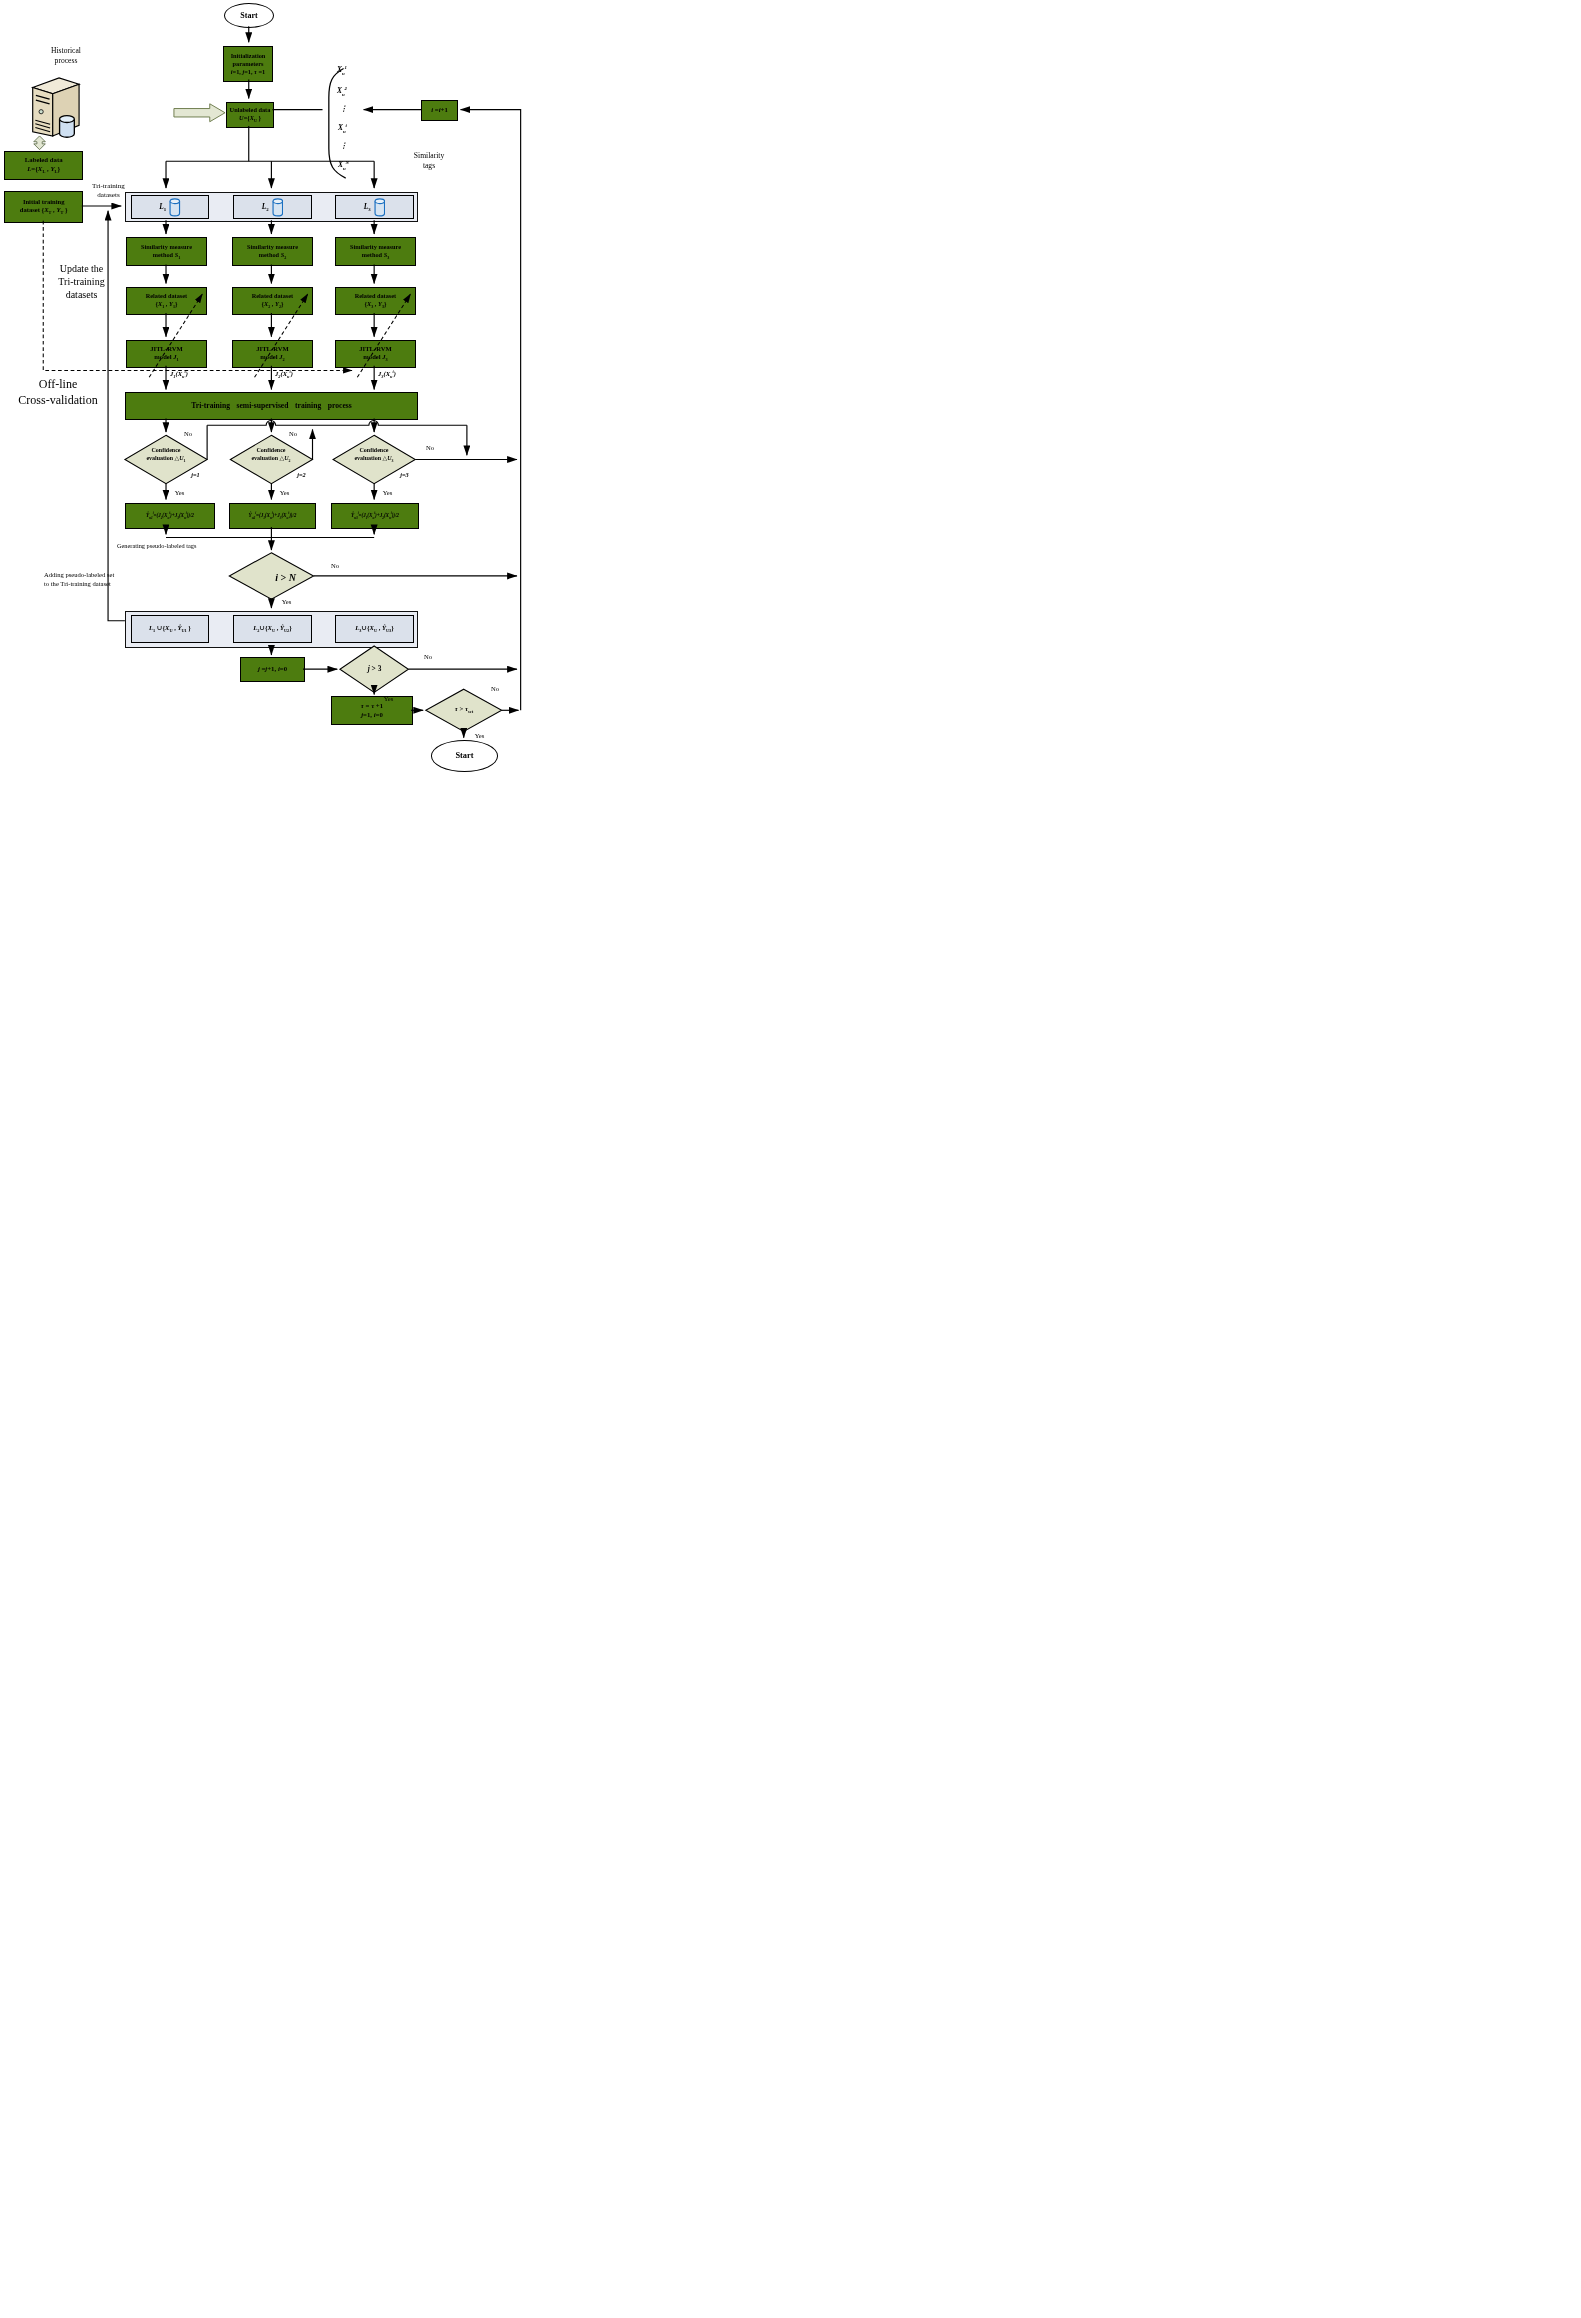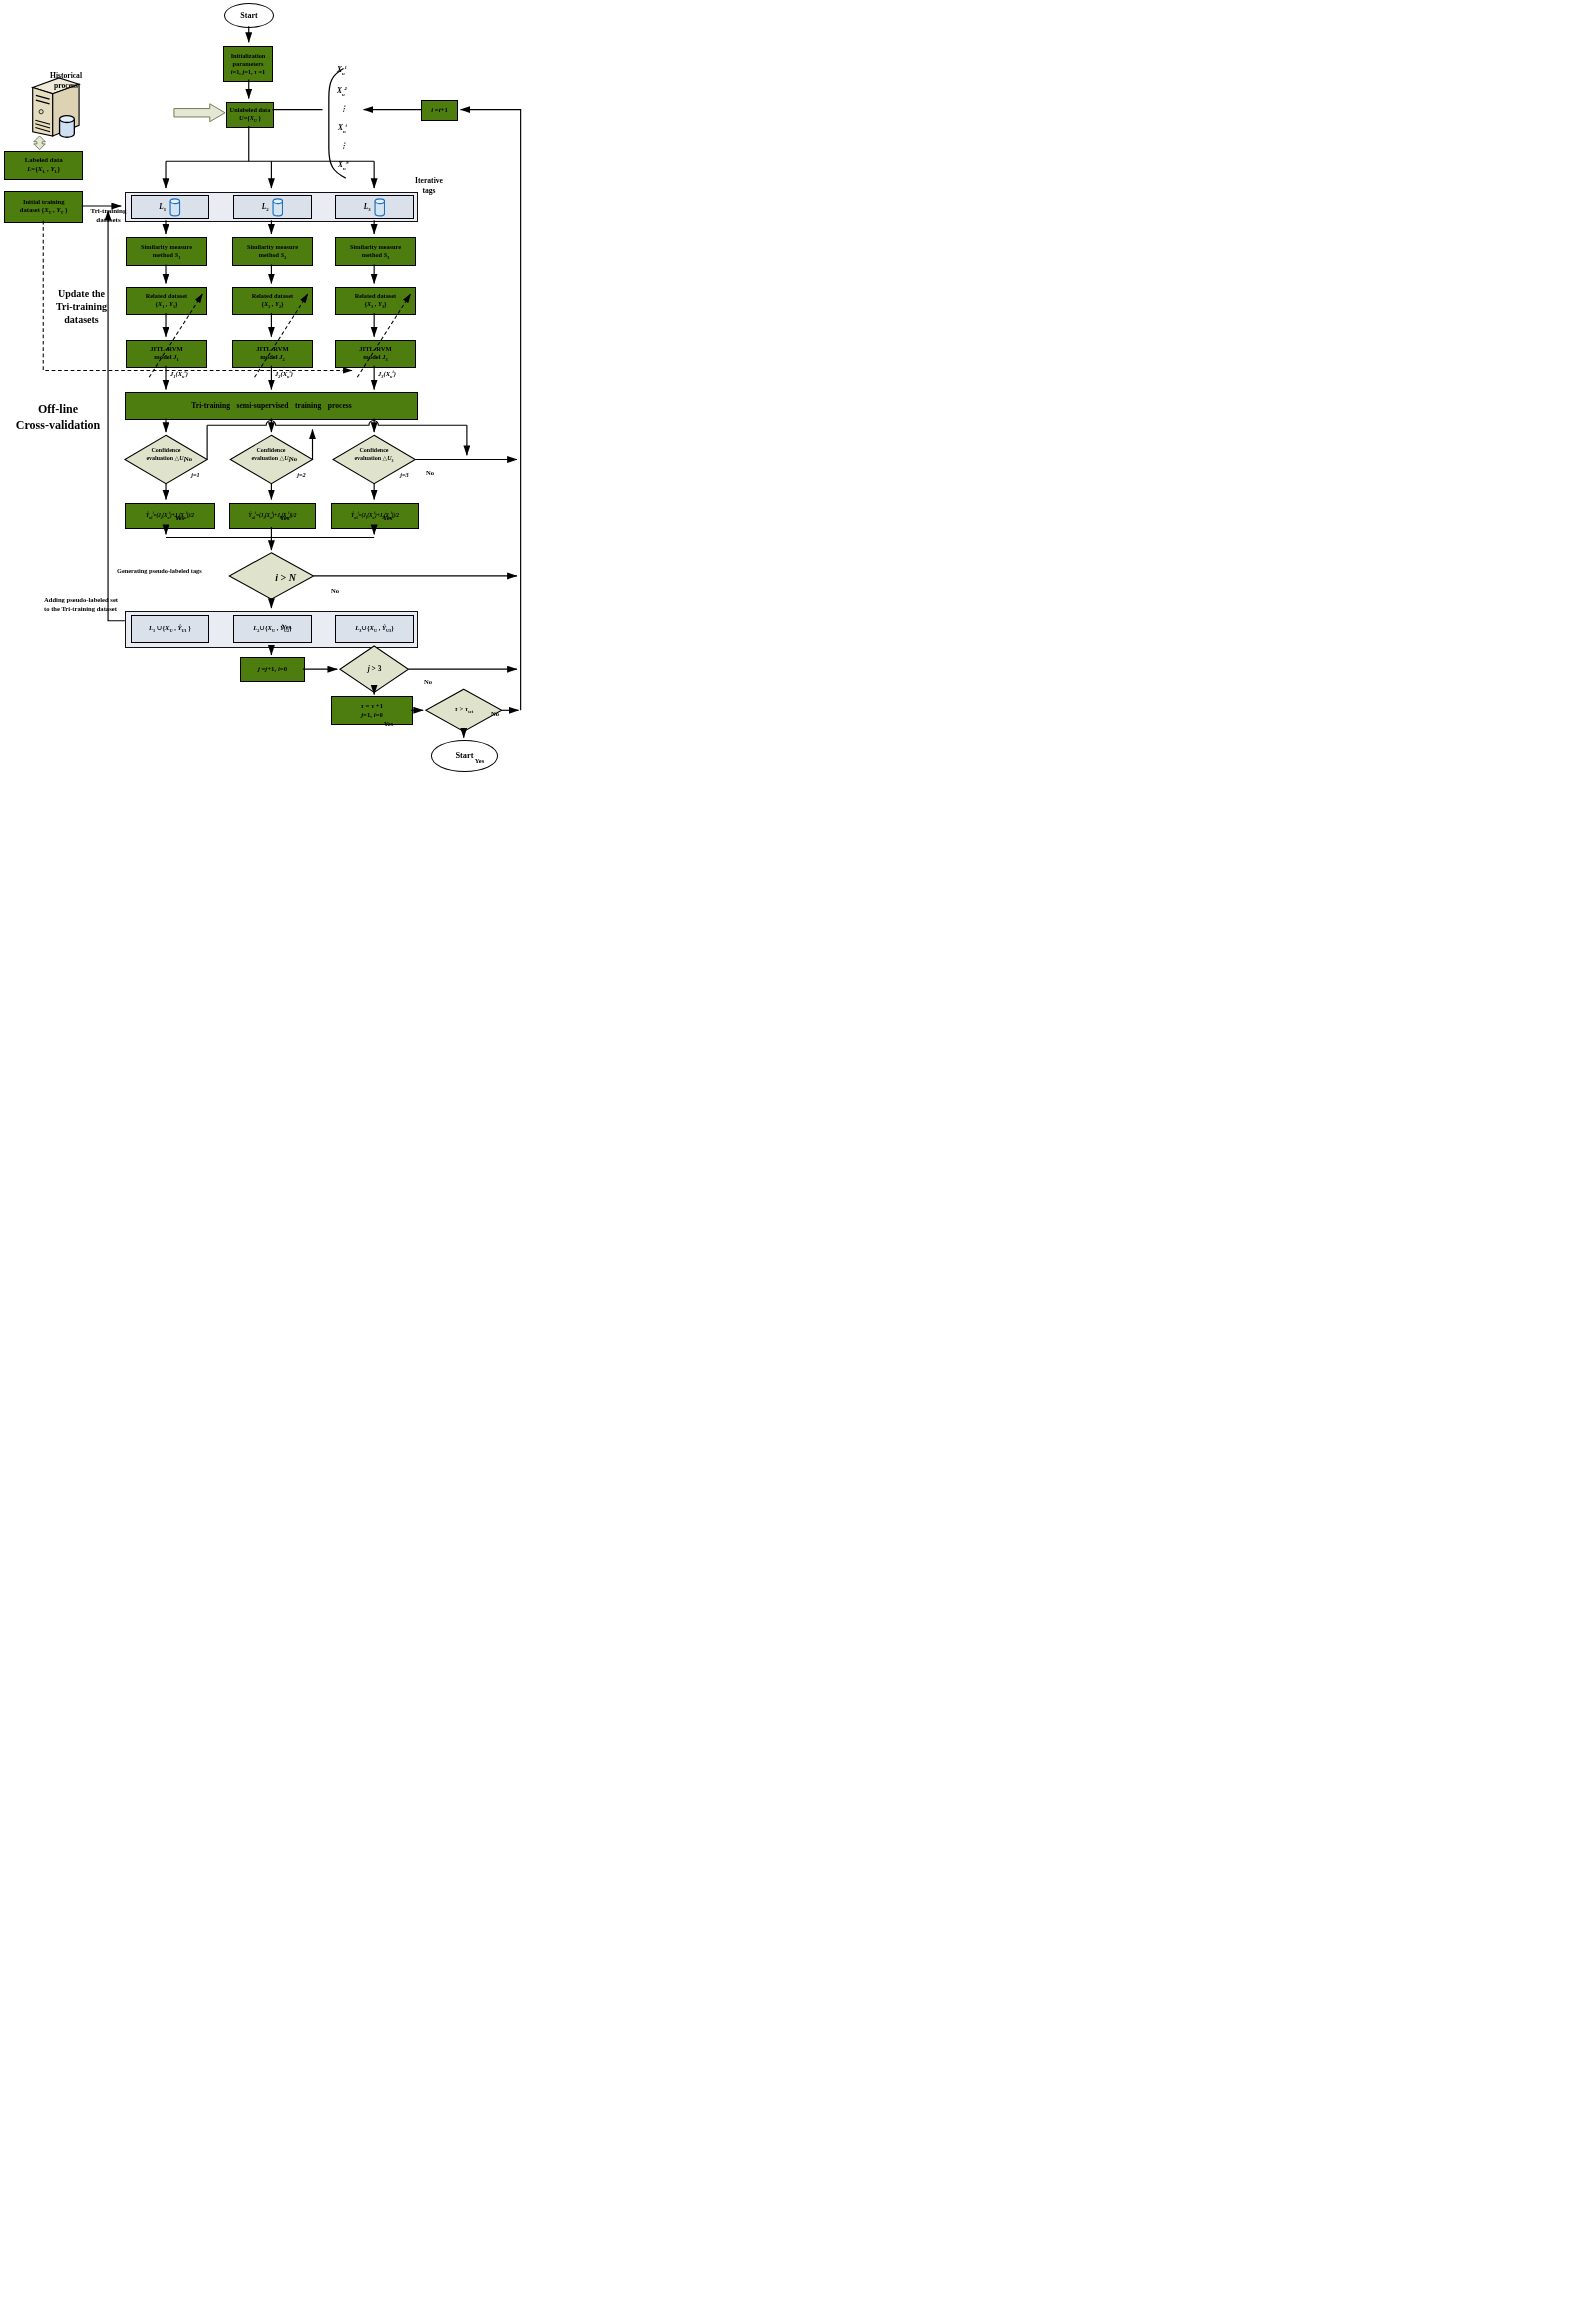--- a/index.html
+++ b/index.html
@@ -5,21 +5,21 @@
   html,body{margin:0;padding:0;background:#ffffff;}
   #canvas{position:relative;width:527px;height:773px;background:#ffffff;overflow:hidden;
           font-family:"Liberation Serif","DejaVu Serif",serif;color:#000;}
   .box{position:absolute;background:#4d7c0f;border:1.3px solid #000;display:flex;flex-direction:column;
        align-items:center;justify-content:center;text-align:center;font-weight:bold;line-height:1.25;}
   .container{position:absolute;background:#e9ecf3;border:1.6px solid #111;}
   .inner{position:absolute;background:#dbe1eb;border:1.6px solid #000;display:flex;flex-direction:row;
          align-items:center;justify-content:center;gap:3.2px;font-weight:bold;}
   .terminal{position:absolute;background:#fff;border:1.8px solid #000;border-radius:50%;
             display:flex;align-items:center;justify-content:center;font-weight:bold;font-size:8px;}
-  .lbl{position:absolute;font-weight:bold;text-align:center;line-height:1.3;margin-top:25px;}
+  .lbl{position:absolute;font-weight:normal;text-align:center;line-height:1.3;}
   .dlabel{position:absolute;text-align:center;font-weight:bold;line-height:1.3;}
   .math{font-style:italic;}
   svg.overlay{position:absolute;left:0;top:0;width:527px;height:773px;pointer-events:none;}
   .formula{font-size:5.3px;font-style:italic;letter-spacing:-0.1px;}
   .xu{position:absolute;font-style:italic;font-size:7.4px;font-weight:600;}
   sub{font-size:0.65em;} sup{font-size:0.65em;}
 </style>
 </head>
 <body>
 
@@ -291,21 +291,21 @@
   <div class="lbl" style="left:51px;top:262px;width:61px;font-size:10px;">
     <div>Update the</div>
     <div>Tri-training</div>
     <div>datasets</div>
   </div>
   <div class="lbl" style="left:9.5px;top:377px;width:97px;font-size:12px;">
     <div>Off-line</div>
     <div>Cross-validation</div>
   </div>
   <div class="lbl" style="left:404px;top:151px;width:50px;font-size:7.6px;">
-    <div>Iterative</div>
+    <div>Similarity</div>
     <div>tags</div>
   </div>
   <div class="lbl" style="left:117px;top:542px;width:113px;font-size:6.3px;text-align:left;">
     <span>Generating  pseudo-labeled tags</span>
   </div>
   <div class="lbl" style="left:44px;top:571px;width:113px;font-size:6.6px;text-align:left;">
     <div>Adding pseudo-labeled set</div>
     <div>to the Tri-training dataset</div>
   </div>
 

